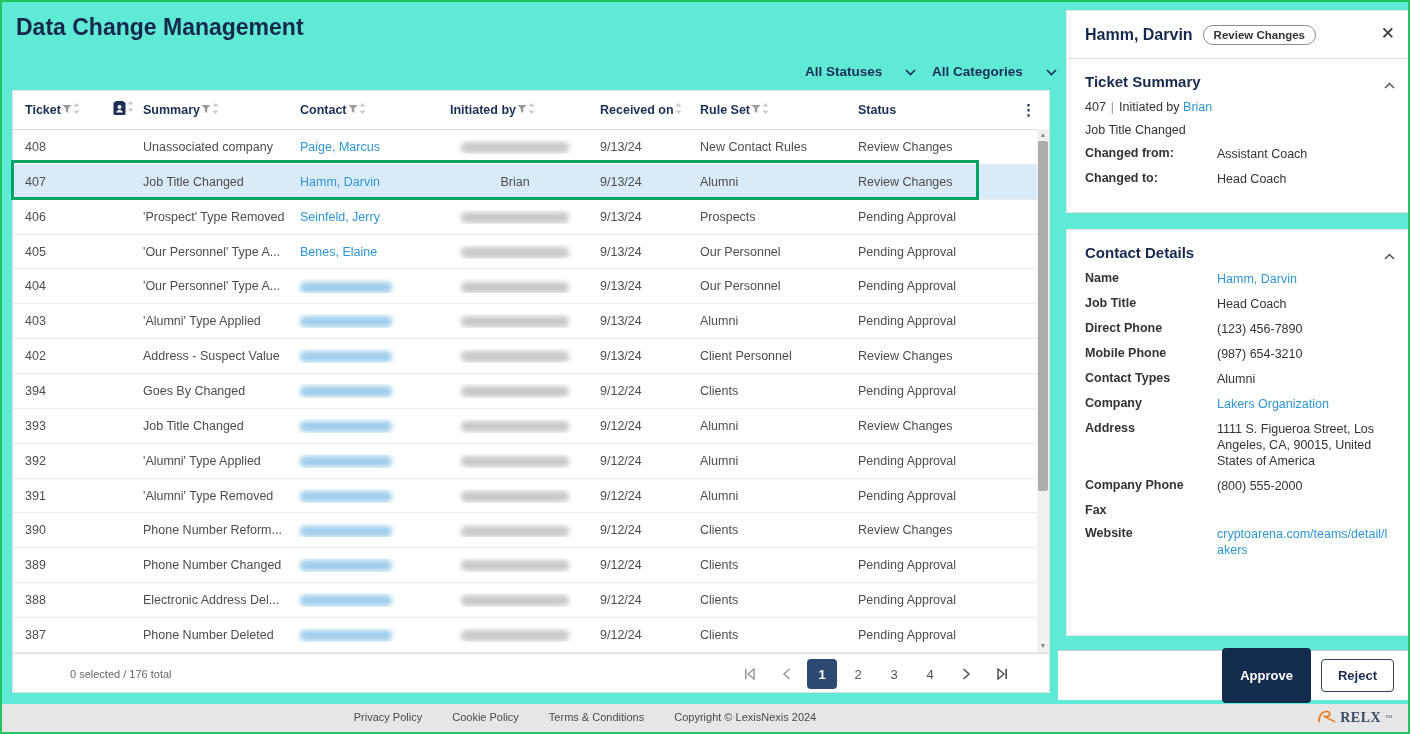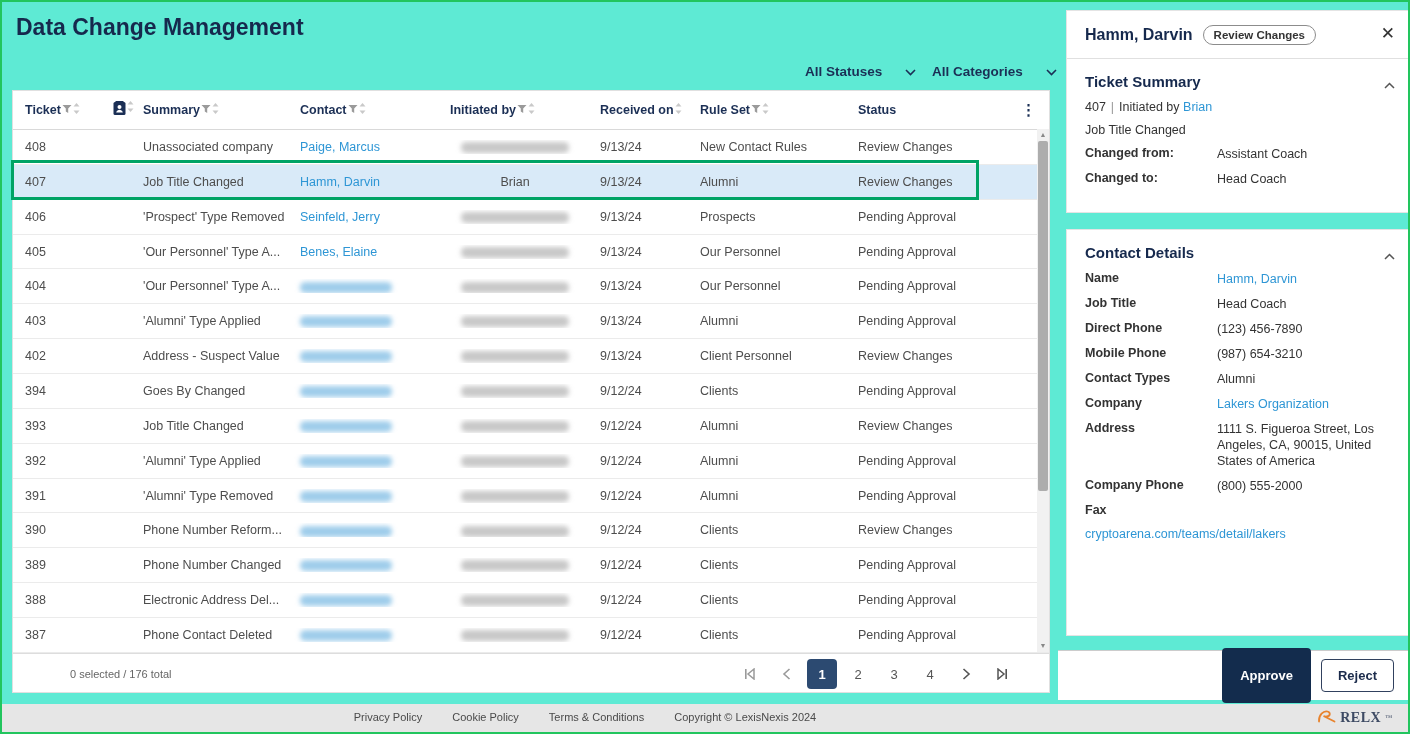--- a/index.html
+++ b/index.html
@@ -328,21 +328,21 @@
     <div class="cell center"><span class="blur-chip chip-gray"></span></div>
     <div class="cell">9/12/24</div>
     <div class="cell">Clients</div>
     <div class="cell">Pending Approval</div>
     <div class="cell"></div>
   </div>
 
   <div class="t-row">
     <div class="cell first">387</div>
     <div class="cell"></div>
-    <div class="cell">Phone Contact Deleted</div>
+    <div class="cell">Phone Number Deleted</div>
     <div class="cell"><span class="blur-chip chip-blue"></span></div>
     <div class="cell center"><span class="blur-chip chip-gray"></span></div>
     <div class="cell">9/12/24</div>
     <div class="cell">Clients</div>
     <div class="cell">Pending Approval</div>
     <div class="cell"></div>
   </div>
 </div>
     <div class="row-highlight"></div>
 
@@ -462,20 +462,21 @@
     <span class="kv-label">Company Phone</span>
     <span class="kv-value">(800) 555-2000</span>
   </div>
 
   <div class="kv-row">
     <span class="kv-label">Fax</span>
     <span class="kv-value"></span>
   </div>
 
   <div class="kv-row">
+    <span class="kv-label">Website</span>
     <span class="kv-value link">cryptoarena.com/teams/detail/lakers</span>
   </div>
 </div>
     </div>
   </aside>
 
   <div class="action-bar">
     <button class="btn-approve">Approve</button>
     <button class="btn-reject">Reject</button>
   </div>

